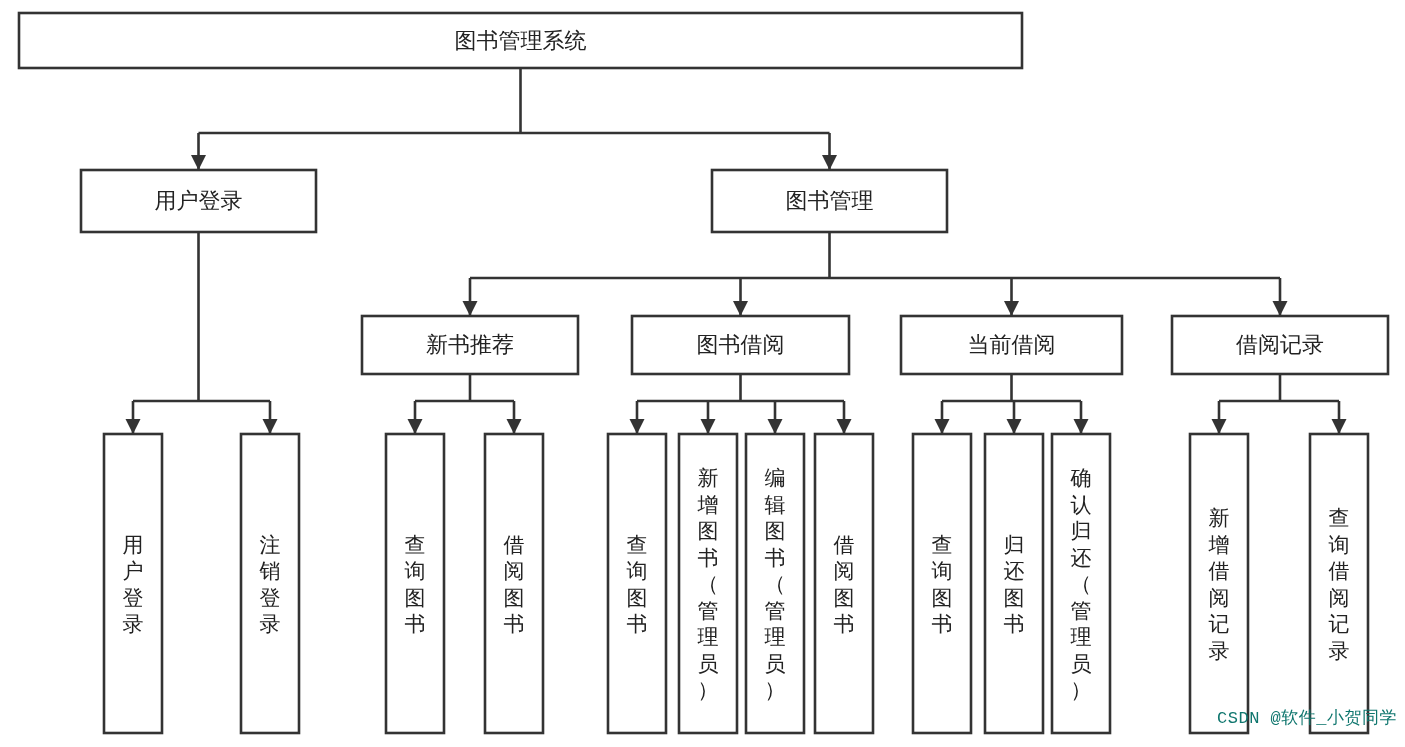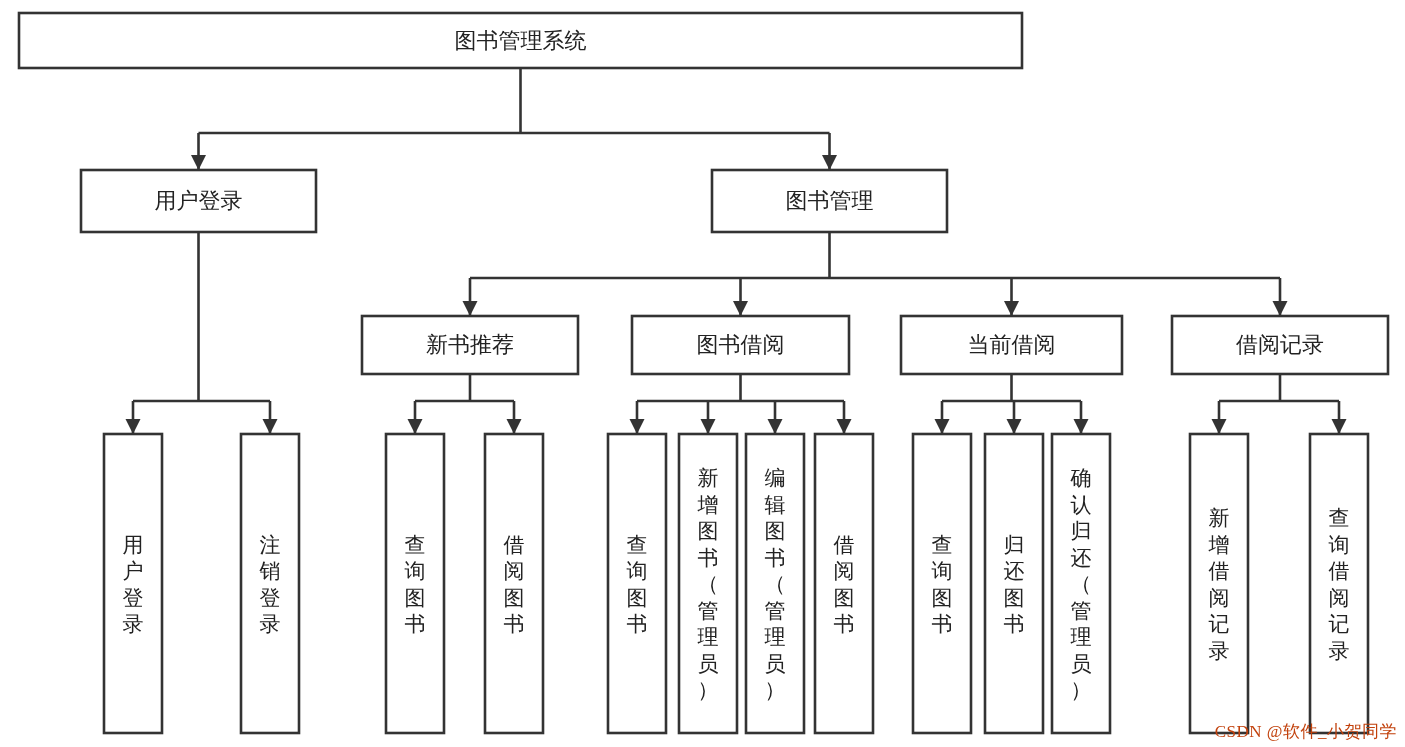--- a/index.html
+++ b/index.html
@@ -44,24 +44,24 @@
     stroke-width: 2.6;
     fill: none;
   }
   .arrow-head {
     fill: #333333;
     stroke: none;
   }
   .watermark {
     position: absolute;
     right: 8px;
-    bottom: 4px;
-    font-family: Liberation Serif, serif;
+    bottom: 18px;
+    font-family: Liberation Mono, monospace;
     font-size: 17px;
-    color: #c2410c;
+    color: #0f766e;
     white-space: nowrap;
     letter-spacing: 0.5px;
     user-select: none;
   }
 </style>
 </head>
 <body>
 
 <div id="diagram-root">
   <svg id="diagram-svg" width="1405" height="747" viewBox="0 0 1405 747" xmlns="http://www.w3.org/2000/svg">

